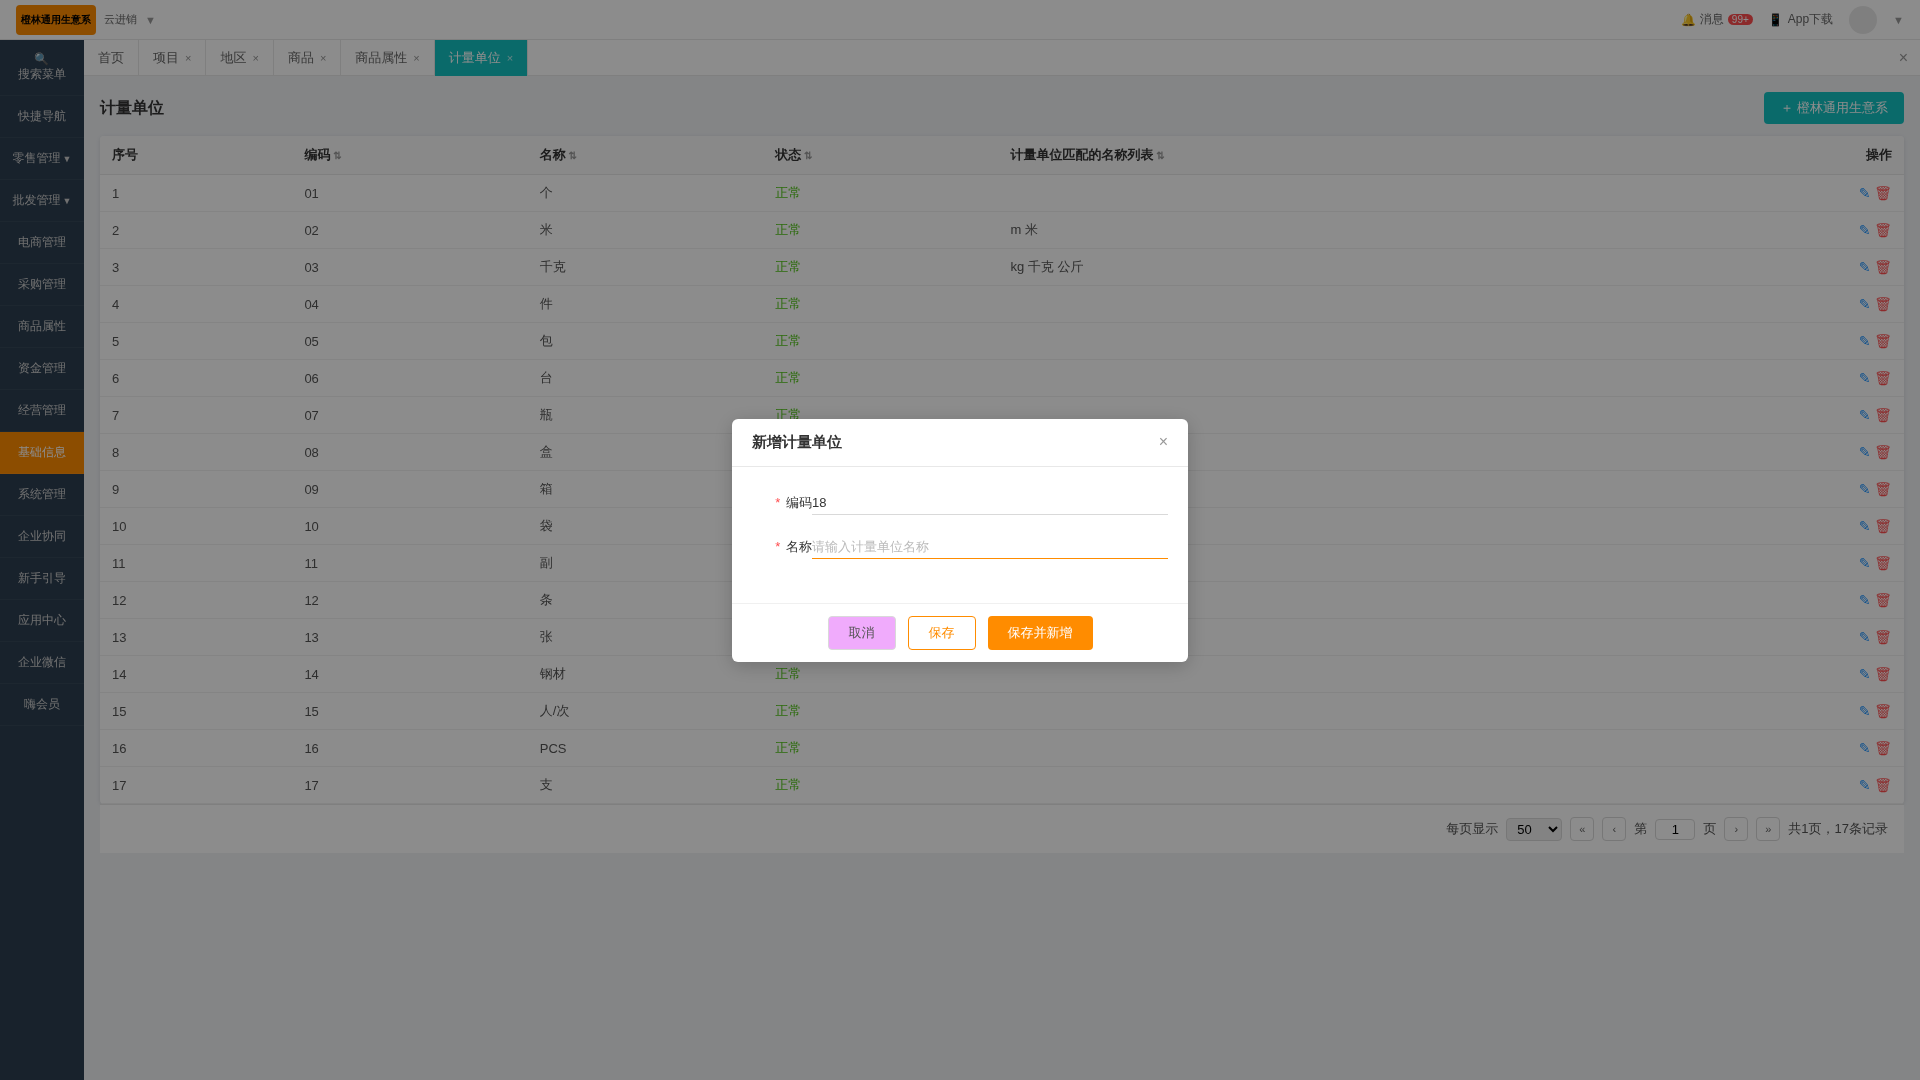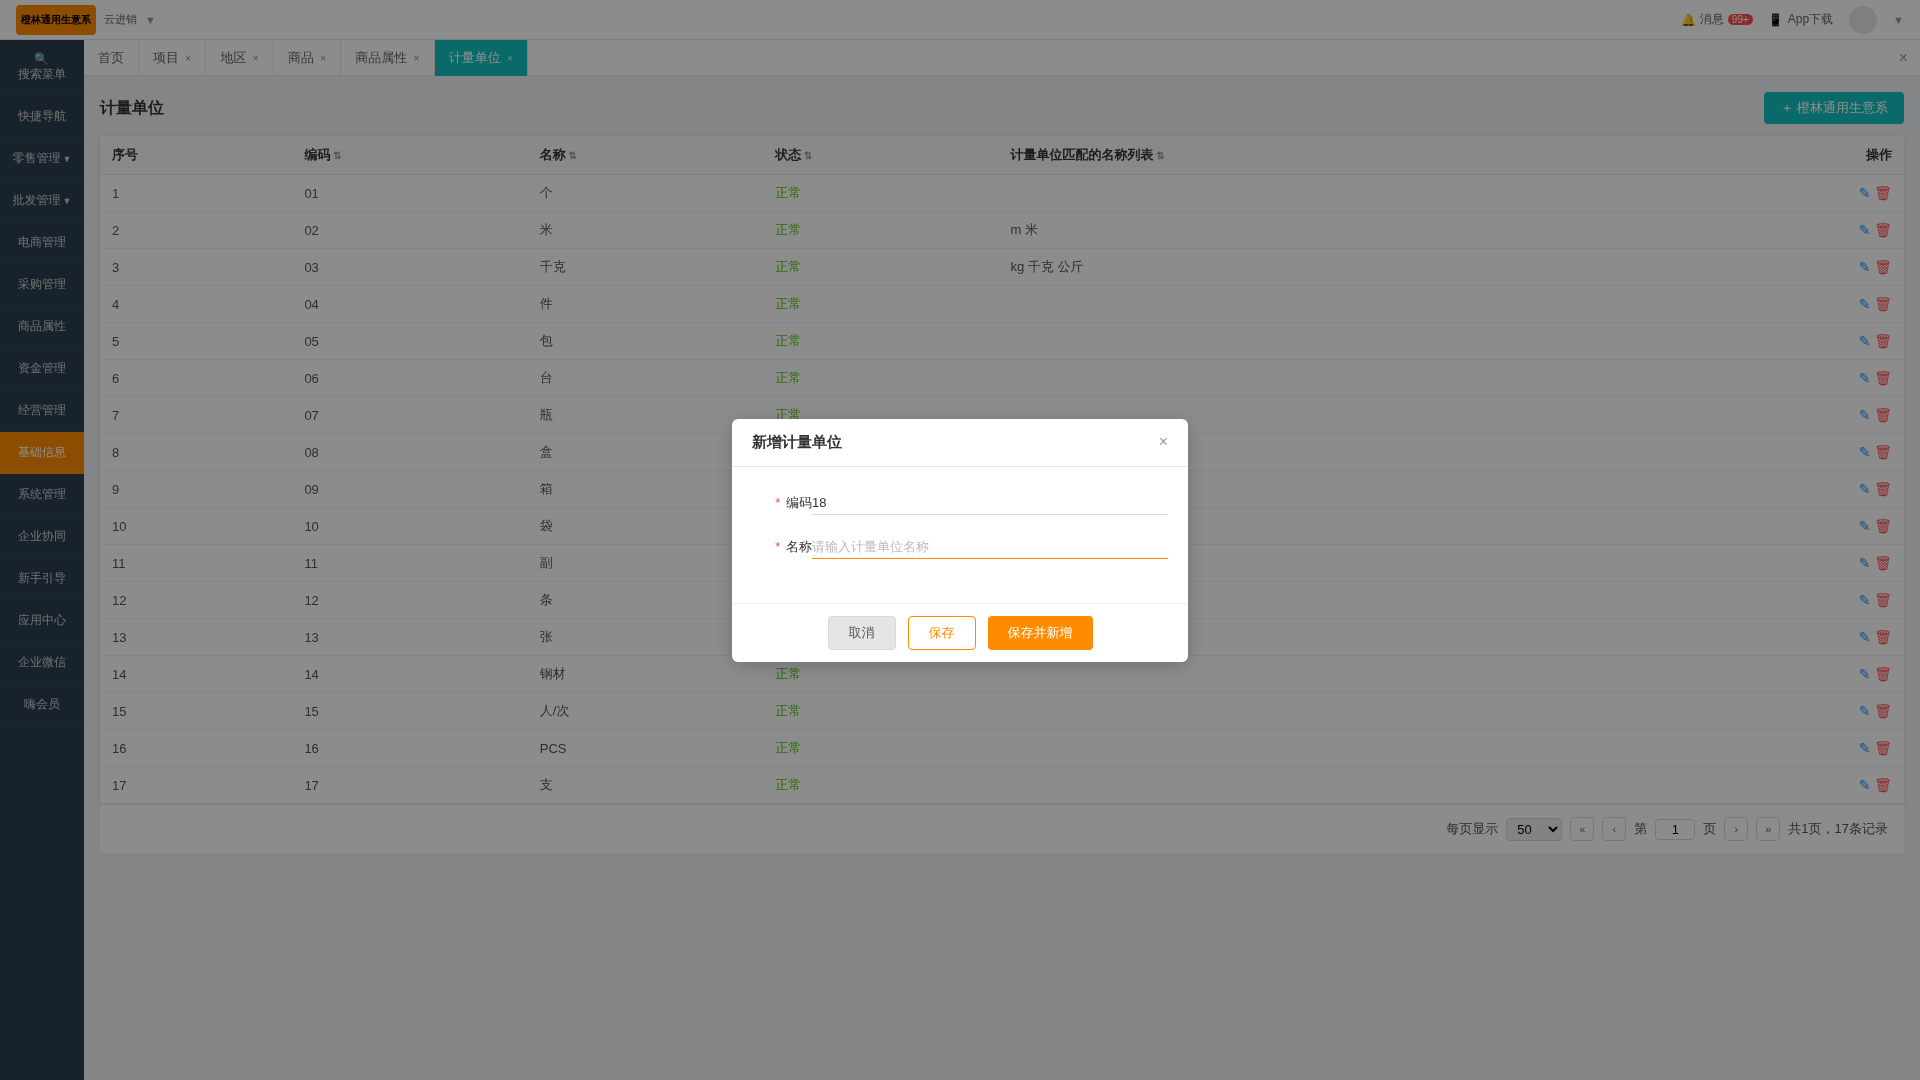--- a/index.html
+++ b/index.html
@@ -328,21 +328,21 @@
     .modal-footer {
       padding: 12px 20px;
       display: flex;
       justify-content: center;
       gap: 12px;
       border-top: 1px solid #f0f0f0;
     }
     .btn-cancel {
       padding: 7px 20px;
       border: 1px solid #d9d9d9;
-      background: #e5e5e5;
+      background: #f0abfc;
       border-radius: 4px;
       cursor: pointer;
       font-size: 13px;
       color: #555;
     }
     .btn-save {
       padding: 7px 20px;
       border: 1px solid #ff8c00;
       background: white;
       color: #ff8c00;

